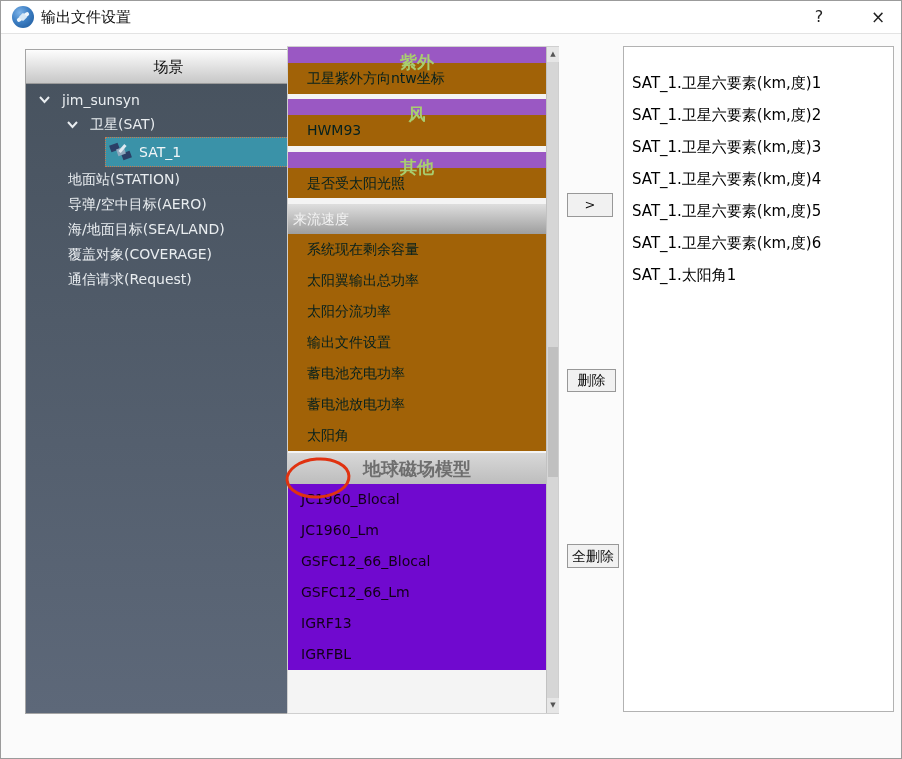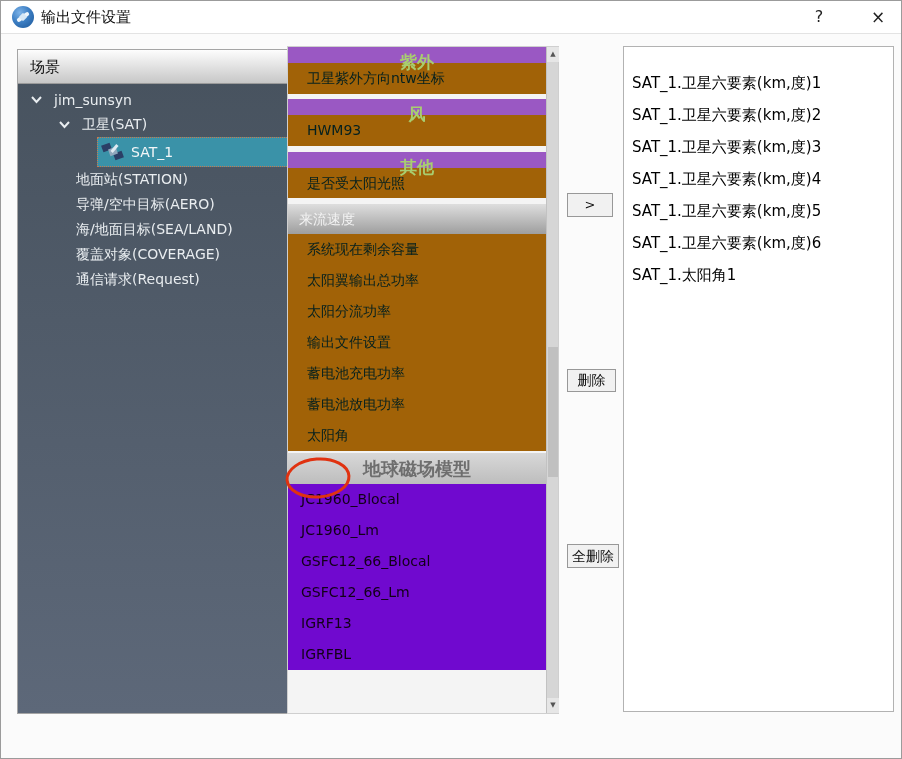--- a/index.html
+++ b/index.html
@@ -10,40 +10,40 @@
   .titlebar{position:absolute;left:0;top:0;right:0;height:32px;background:#ffffff;border-bottom:1px solid #e3e3e3;}
   .app-icon{position:absolute;left:11px;top:5px;width:22px;height:22px;border-radius:50%;
     background:radial-gradient(circle at 35% 30%, #7db3e8 0%, #3d7fc4 45%, #1b5596 100%);}
   .app-icon .swoosh{position:absolute;left:4px;top:9px;width:14px;height:4px;background:#eef5fb;border-radius:2px;transform:rotate(-35deg);}
   .app-icon .swoosh2{position:absolute;left:8px;top:8px;width:6px;height:6px;background:#d7e8f6;border-radius:1px;transform:rotate(45deg);}
   .title-text{position:absolute;left:40px;top:7px;font-size:15px;color:#111;}
   .help-btn{position:absolute;left:806px;top:4px;width:24px;height:24px;text-align:center;line-height:24px;font-size:16px;color:#222;cursor:default;}
   .close-btn{position:absolute;left:862px;top:4px;width:30px;height:24px;text-align:center;line-height:24px;font-size:17px;color:#222;cursor:default;}
 
   
-  .tree-panel{position:absolute;left:16px;top:48px;width:275px;height:665px;border:1px solid #a5a5a5;box-sizing:border-box;background:linear-gradient(#47525e,#5d6879);}
+  .tree-panel{position:absolute;left:24px;top:48px;width:275px;height:665px;border:1px solid #a5a5a5;box-sizing:border-box;background:linear-gradient(#47525e,#5d6879);text-align:center;}
   .tree-header{height:34px;background:linear-gradient(#fdfdfd,#c7c7c7);border-bottom:1px solid #9a9a9a;line-height:34px;padding-left:12px;font-size:15px;color:#111;box-sizing:border-box;}
   .tree-body{position:relative;padding-top:3px;}
   .tree-row{position:relative;height:25px;display:flex;align-items:center;color:#e9edf0;font-size:14px;}
   .tree-row .chev{width:13px;height:13px;flex:0 0 13px;margin-right:11px;}
   .tree-row .chev svg{display:block;}
   .indent0 .chev{margin-left:12px;}
   .indent1 .chev{margin-left:40px;}
-  .indent1.noexp{padding-left:58px;}
+  .indent1.noexp{padding-left:42px;}
   .sel-row{height:30px;position:relative;}
   .sel-box{position:absolute;left:79px;right:2px;top:0;bottom:0;background:#3a92a8;border:1px dotted #c97a4e;box-sizing:border-box;display:flex;align-items:center;}
   .sat-icon{width:24px;height:22px;margin-left:3px;margin-right:6px;flex:0 0 24px;}
   .sel-box .lbl{color:#f2f6f8;font-size:14px;}
 
   
   .mid-panel{position:absolute;left:286px;top:45px;width:272px;height:668px;border:1px solid #cfcfcf;box-sizing:border-box;background:#f4f4f4;}
   .mid-content{position:absolute;left:0;top:0;width:258px;height:666px;overflow:hidden;}
   .grp{margin-bottom:5px;}
   .hdr-purple{height:16px;background:#9a58c3;color:#a8ce70;font-weight:bold;font-size:17px;text-align:center;line-height:31px;}
-  .hdr-grayitem{height:30px;background:linear-gradient(#dedede,#9e9e9e);color:#f3f3f3;font-size:14px;line-height:30px;padding-left:11px;box-sizing:border-box;}
+  .hdr-grayitem{height:30px;background:linear-gradient(#dedede,#9e9e9e);color:#f3f3f3;font-size:14px;line-height:30px;padding-left:5px;box-sizing:border-box;}
   .hdr-graytitle{height:31px;background:linear-gradient(#d8d8d8,#bdbdbd);color:#6e6e6e;font-weight:bold;font-size:18px;text-align:center;line-height:31px;}
   .item-teal{height:32px;background:#a16207;color:#04201f;font-size:14px;line-height:32px;padding-left:19px;box-sizing:border-box;}
   .grp .item-teal{height:31px;line-height:31px;}
   .grp3 .item-teal{height:30px;line-height:30px;}
   .item-violet{height:31px;background:#7009cf;color:#120118;font-size:14px;line-height:31px;padding-left:13px;box-sizing:border-box;}
   .g1{margin-bottom:6px;} .g2{margin-bottom:6px;} .g3{margin-bottom:2px;} .g4{margin-bottom:0;}
 
   
   .mid-scroll{position:absolute;right:0;top:0;width:12px;height:666px;background:#d6d6d6;border-left:1px solid #c2c2c2;box-sizing:border-box;}
   .sb-btn{position:absolute;left:0;width:12px;height:15px;background:#e6e6e6;color:#555;font-size:7px;text-align:center;line-height:15px;}

